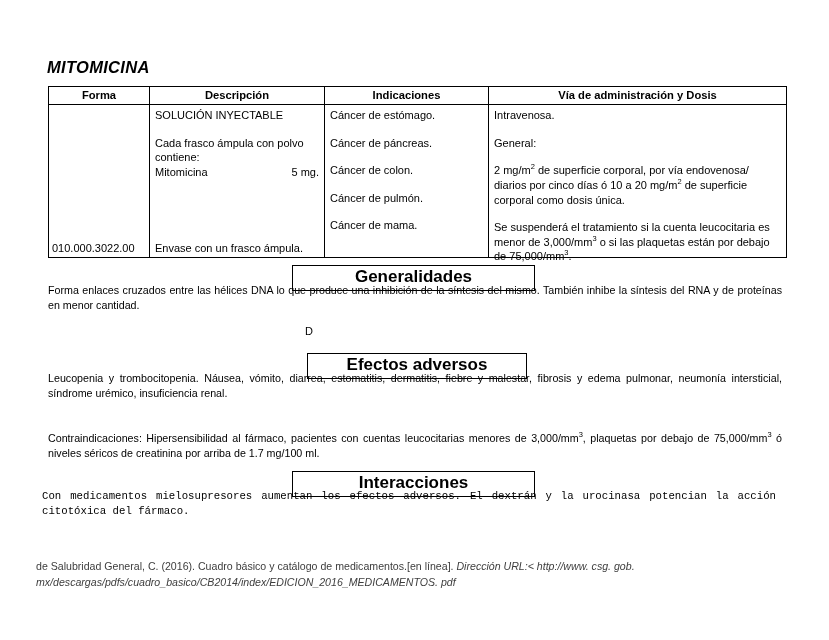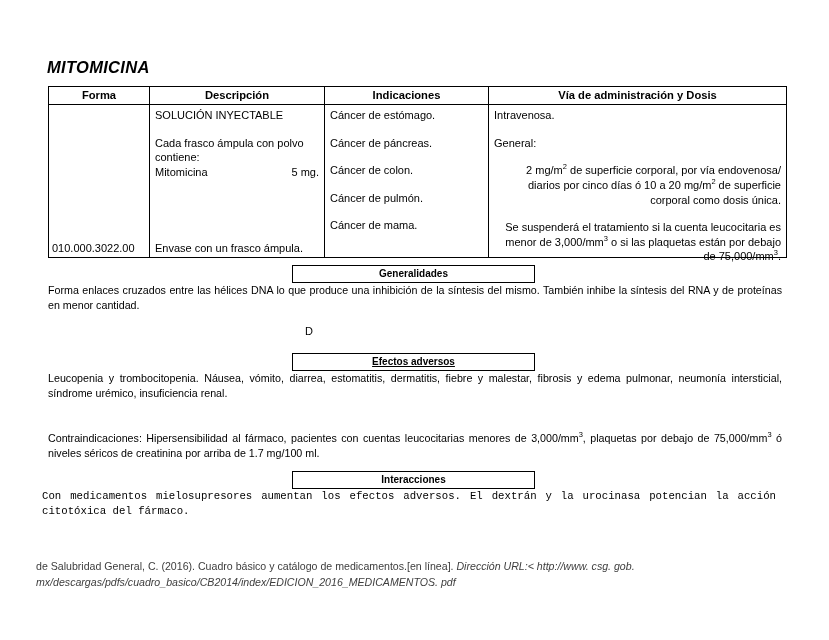--- a/index.html
+++ b/index.html
@@ -85,31 +85,31 @@
 
   .desc-row {
     display: flex;
     justify-content: space-between;
   }
 
   .ind-item { margin-bottom: 13px; }
   .ind-item.last { margin-bottom: 0; }
 
   .via-block { margin-bottom: 13px; }
-  .via-para { line-height: 1.33; text-align: right; }
+  .via-para { line-height: 1.33; }
 
   sup { font-size: 7.5px; vertical-align: super; line-height: 0; }
 
   
   .section-box {
     position: absolute;
     border: 1.7px solid #000;
     text-align: center;
     font-weight: bold;
-    font-size: 10px;
+    font-size: 17px;
     padding: 2px 0 3px 0;
     box-sizing: border-box;
     background: #fff;
     line-height: 1.1;
   }
 
   .body-text {
     position: absolute;
     font-size: 10.7px;
     line-height: 1.42;
@@ -196,21 +196,21 @@
 
       </tr>
     </tbody>
   </table>
 
   <div class="section-box" style="left:292px; top:265px; width:243px;">Generalidades</div>
   <div class="body-text" style="left:48px; top:283px; width:734px;">Forma enlaces cruzados entre las hélices DNA lo que produce una inhibición de la síntesis del mismo. También inhibe la síntesis del RNA y de proteínas en menor cantidad.</div>
 
   <div class="preg-value" style="left:305px; top:325px;">D</div>
 
-  <div class="section-box" style="left:292px; top:353px; width:243px;text-decoration:underline;">Efectos adversos</div>
+  <div class="section-box" style="left:307px; top:353px; width:220px;">Efectos adversos</div>
   <div class="body-text" style="left:48px; top:371px; width:734px;">Leucopenia y trombocitopenia. Náusea, vómito, diarrea, estomatitis, dermatitis, fiebre y malestar, fibrosis y edema pulmonar, neumonía intersticial, síndrome urémico, insuficiencia renal.</div>
 
   <div class="body-text" style="left:48px; top:431px; width:734px;">
     <span>Contraindicaciones: Hipersensibilidad al fármaco, pacientes con cuentas leucocitarias menores de 3,000/mm</span><sup>3</sup><span>, plaquetas por debajo de 75,000/mm</span><sup>3</sup><span> ó niveles séricos de creatinina por arriba de 1.7 mg/100 ml.</span>
   </div>
 
   <div class="section-box" style="left:292px; top:471px; width:243px;">Interacciones</div>
   <div class="body-text" style="left:42px; top:489px; width:734px;font-family:Liberation Mono, monospace;">Con medicamentos mielosupresores aumentan los efectos adversos. El dextrán y la urocinasa potencian la acción citotóxica del fármaco.</div>
 
   <div class="citation">

